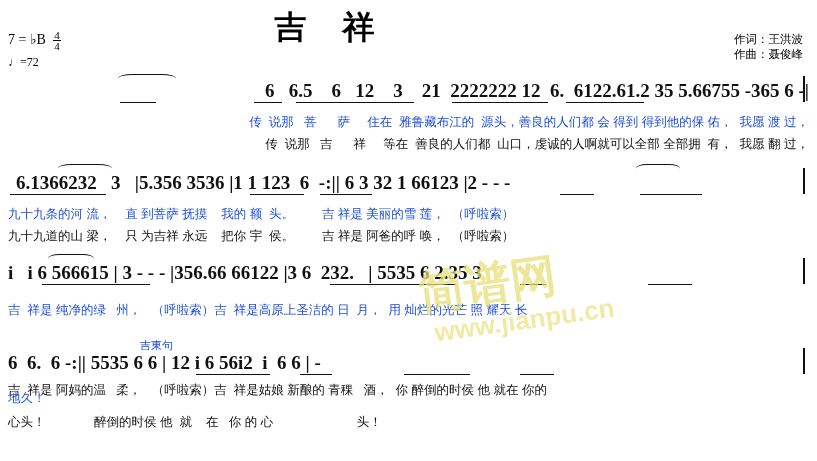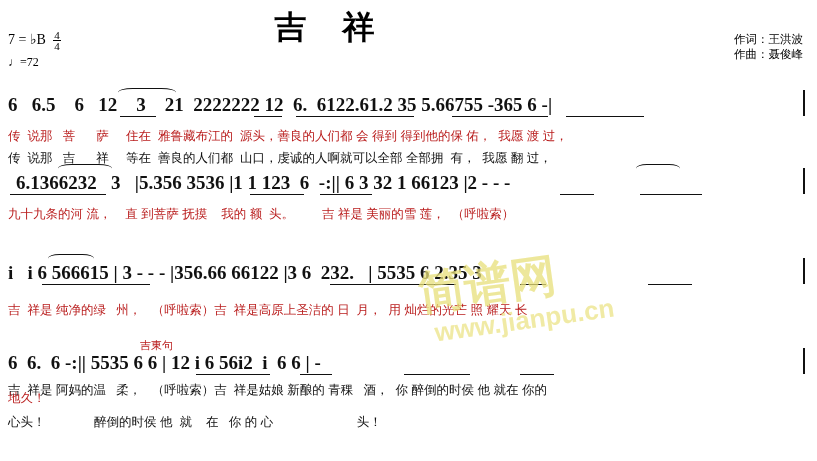--- a/index.html
+++ b/index.html
@@ -48,21 +48,21 @@
     font-size:19px;
     letter-spacing:0px;
     white-space:pre;
     font-weight:600;
   }
   .lyric{
     position:absolute;left:8px;right:8px;
     font-family:"Liberation Sans", sans-serif;
     font-size:12.5px;
     white-space:pre;
-    color:#b91c1c;
+    color:#1d4ed8;
   }
   .lyric.l2{color:#111;}
 
   
   .notes{color:#111;}
 
   
   .beam{
     position:absolute;height:0;border-top:1.4px solid #111;
   }
@@ -106,37 +106,38 @@
 
   <div class="keysig">
     <span>7 = ♭B</span>
     <span class="frac">
       <span class="num">4</span>
       <span class="den">4</span>
     </span>
   </div>
   <div class="tempo">♩=72</div>
 
-  <div class="system" style="top:94px;height:85px;">
+  <div class="system" style="top:80px;height:85px;text-align:right;">
     <div class="notes" style="top:0px;">6   6.5    6   12    3    21  2222222 12  6.  6122.61.2 35 5.66755 -365 6 -|</div>
     <div class="lyric" style="top:34px;">传  说那   菩      萨     住在  雅鲁藏布江的  源头，善良的人们都 会 得到 得到他的保 佑，  我愿 渡 过，</div>
     <div class="lyric l2" style="top:56px;">传  说那   吉      祥     等在  善良的人们都  山口，虔诚的人啊就可以全部 全部拥  有，  我愿 翻 过，</div>
 
     <div class="tie" style="left:118px;top:-6px;width:58px;"></div>
     <div class="beam" style="left:120px;top:22px;width:36px;"></div>
     <div class="beam" style="left:254px;top:22px;width:28px;"></div>
     <div class="beam" style="left:296px;top:22px;width:118px;"></div>
     <div class="beam" style="left:452px;top:22px;width:96px;"></div>
     <div class="beam" style="left:566px;top:22px;width:78px;"></div>
     <div class="barend" style="left:803px;top:-4px;height:26px;"></div>
   </div>
 
   <div class="system" style="top:172px;height:85px;">
     <div class="notes" style="top:0px;margin-left:8px;">6.1366232   3   |5.356 3536 |1 1 123  6  -:|| 6 3 32 1 66123 |2 - - -</div>
     <div class="lyric" style="top:34px;">九十九条的河 流，    直 到菩萨 抚摸    我的 额  头。        吉 祥是 美丽的雪 莲，  （呼啦索）</div>
+    <div class="lyric l2" style="top:56px;">九十九道的山 梁，    只 为吉祥 永远    把你 宇  侯。        吉 祥是 阿爸的呼 唤，  （呼啦索）</div>
     <div class="beam" style="left:10px;top:22px;width:96px;"></div>
     <div class="tie" style="left:58px;top:-8px;width:54px;"></div>
     <div class="beam" style="left:250px;top:22px;width:54px;"></div>
     <div class="beam" style="left:320px;top:22px;width:52px;"></div>
     <div class="beam" style="left:560px;top:22px;width:34px;"></div>
     <div class="beam" style="left:640px;top:22px;width:62px;"></div>
     <div class="tie" style="left:636px;top:-8px;width:44px;"></div>
     <div class="barend" style="left:803px;top:-4px;height:26px;"></div>
   </div>
 

